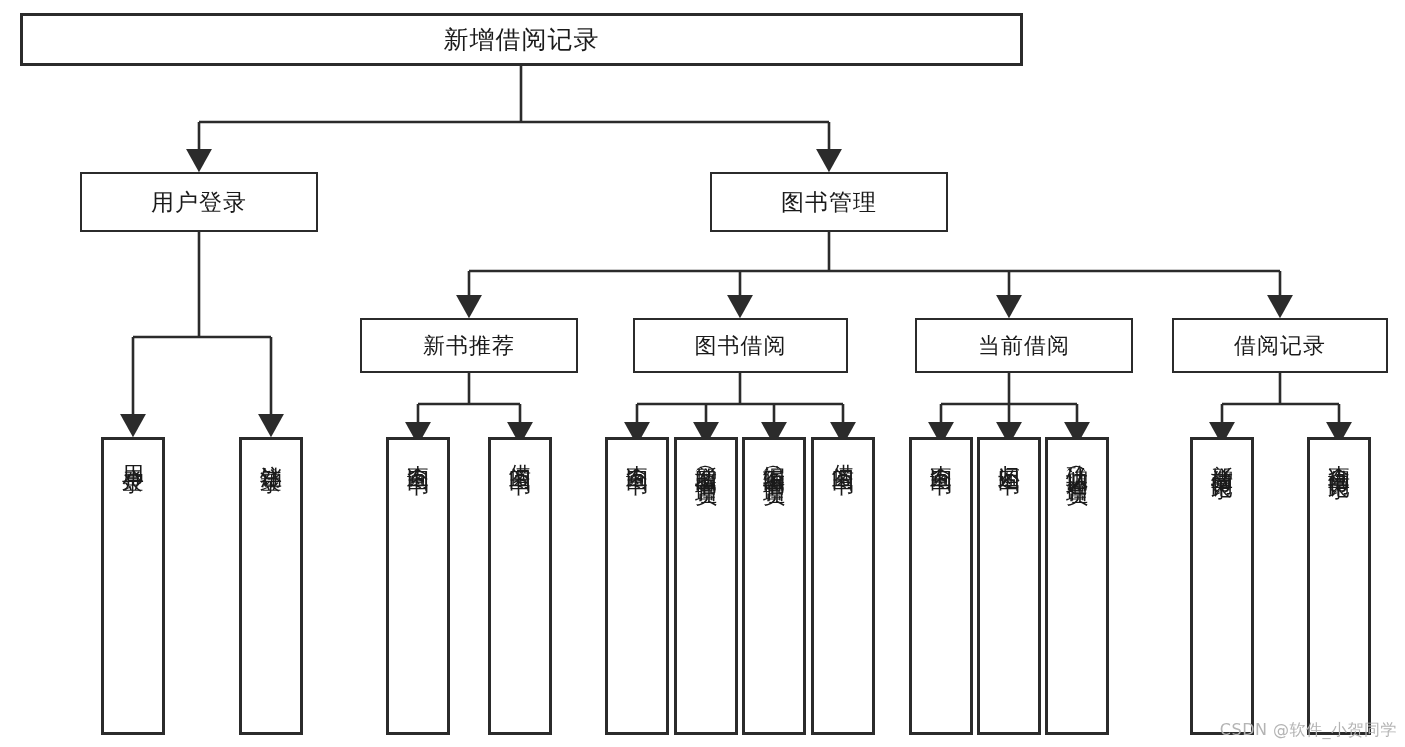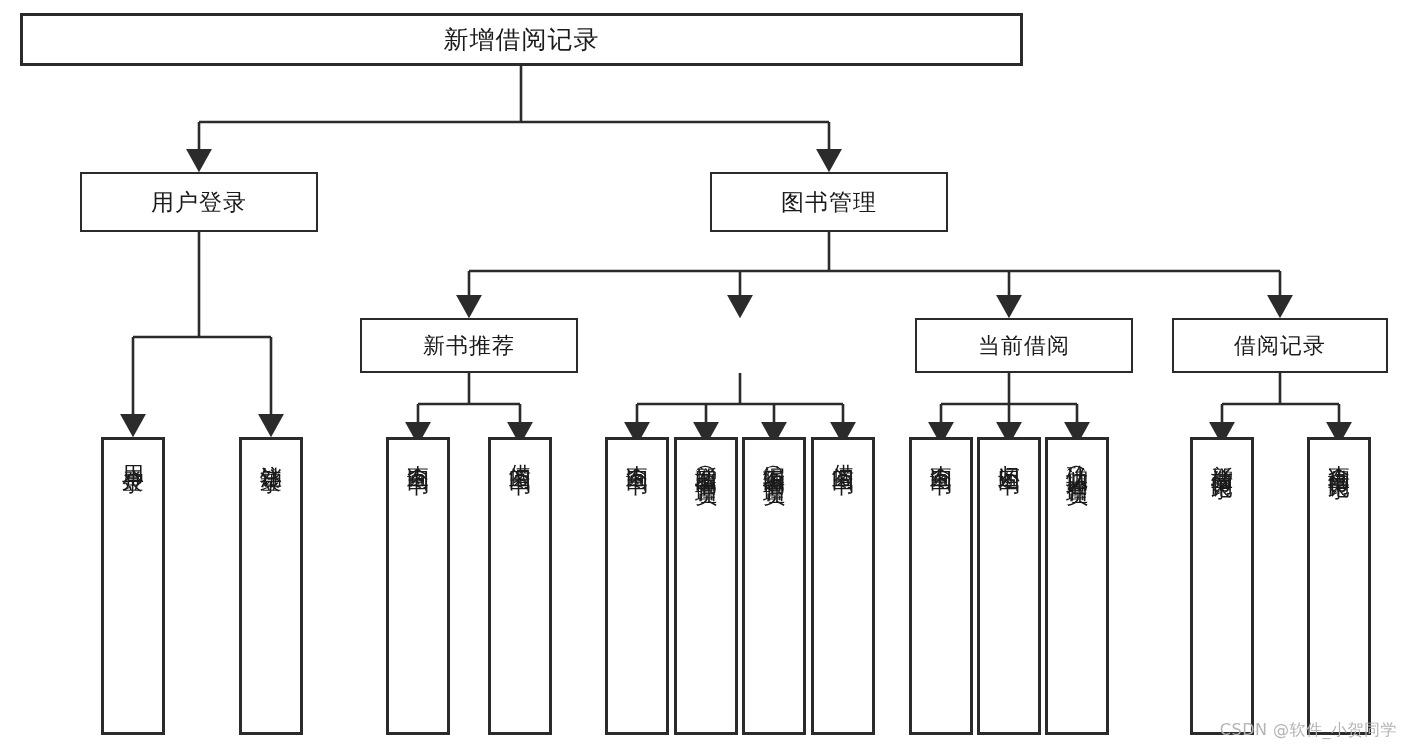--- a/index.html
+++ b/index.html
@@ -122,20 +122,23 @@
   <div class="node lvl1" style="left:80px;top:172px;width:238px;height:60px;">
     <span class="lbl">用户登录</span>
   </div>
   <div class="node lvl1" style="left:710px;top:172px;width:238px;height:60px;">
     <span class="lbl">图书管理</span>
   </div>
 
   <div class="node lvl2" style="left:360px;top:318px;width:218px;height:55px;">
     <span class="lbl">新书推荐</span>
   </div>
+  <div class="node lvl2" style="left:633px;top:318px;width:215px;height:55px;">
+    <span class="lbl">图书借阅</span>
+  </div>
   <div class="node lvl2" style="left:900px;top:318px;width:218px;height:55px;margin-left:15px;">
     <span class="lbl">当前借阅</span>
   </div>
   <div class="node lvl2" style="left:1172px;top:318px;width:216px;height:55px;justify-content:center;">
     <span class="lbl">借阅记录</span>
   </div>
 
   <div class="node leaf" style="left:101px;top:437px;width:64px;height:298px;">
     <span class="lbl">用户登录</span>
   </div>

